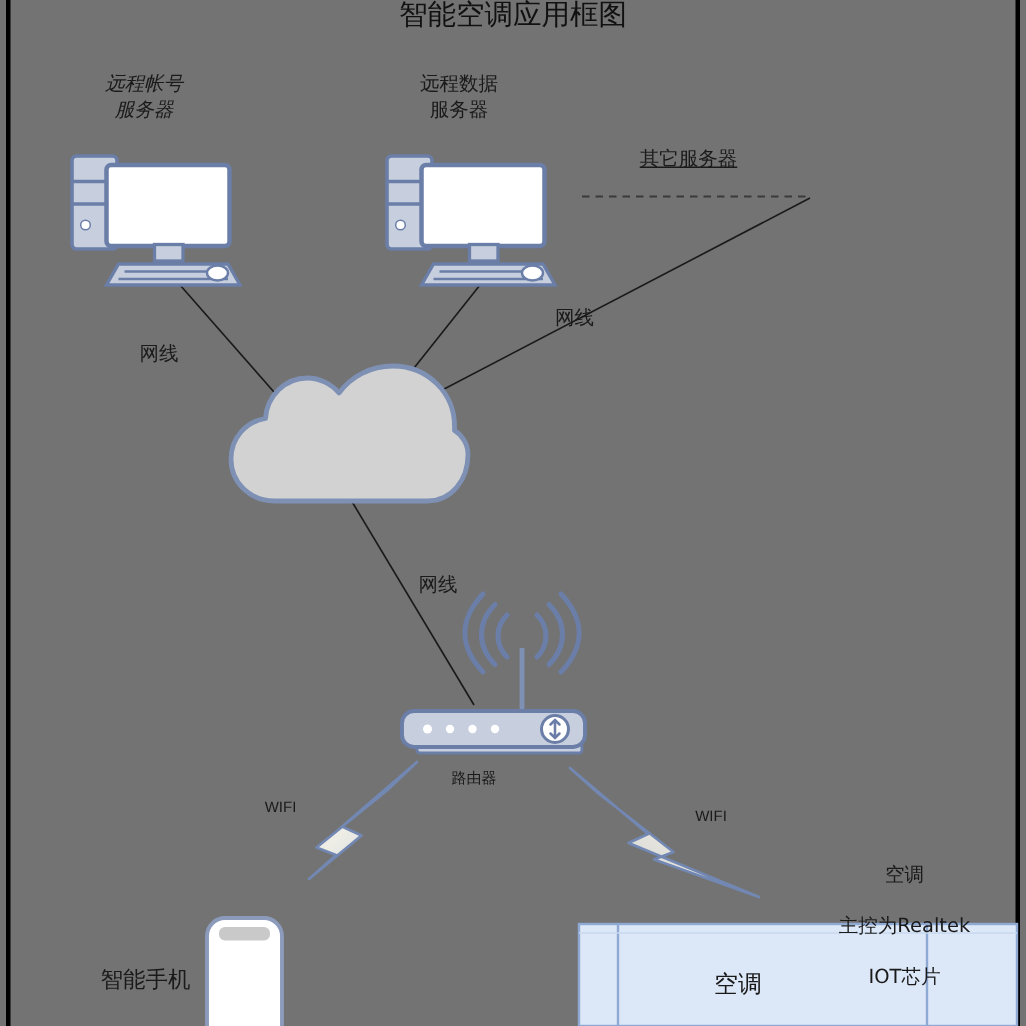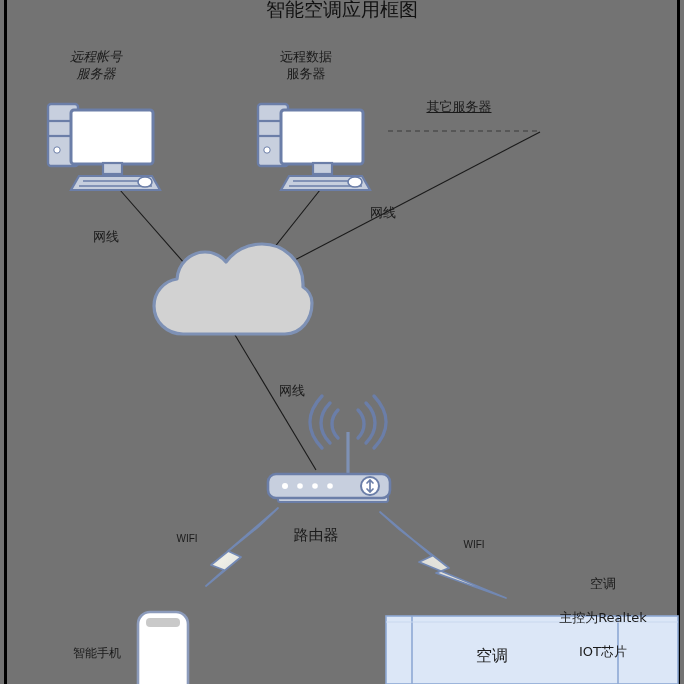--- a/index.html
+++ b/index.html
@@ -236,29 +236,29 @@
 服务器</div>
 
   <div class="lbl" style="left:404px; top:98px; width:110px;text-decoration:underline;">其它服务器</div>
 
   <div class="lbl" style="left:78px; top:228px; width:56px;">网线</div>
 
   <div class="lbl" style="left:355px; top:204px; width:56px;">网线</div>
 
   <div class="lbl" style="left:264px; top:382px; width:56px;">网线</div>
 
-  <div class="lbl" style="left:271px; top:511px; width:90px; font-size:15px;margin-top:16px;">路由器</div>
+  <div class="lbl" style="left:271px; top:511px; width:90px; font-size:10px;">路由器</div>
 
   <div class="lbl-en" style="left:157px; top:531px; width:60px;">WIFI</div>
 
   <div class="lbl-en" style="left:444px; top:537px; width:60px;">WIFI</div>
 
   <div class="lbl" style="left:533px; top:558px; width:140px; color:#1a1a1a;">
     <span>空调</span><br>
     <span>主控为Realtek</span><br>
     <span>IOT芯片</span>
   </div>
 
-  <div class="lbl" style="left:57px; top:645px; width:80px; font-size:12px;">智能手机</div>
+  <div class="lbl" style="left:57px; top:645px; width:80px; font-size:15px;">智能手机</div>
 
   <div class="ac-text" style="left:476px; top:646px;">空调</div>
 
 </div>
 
 </body></html>

